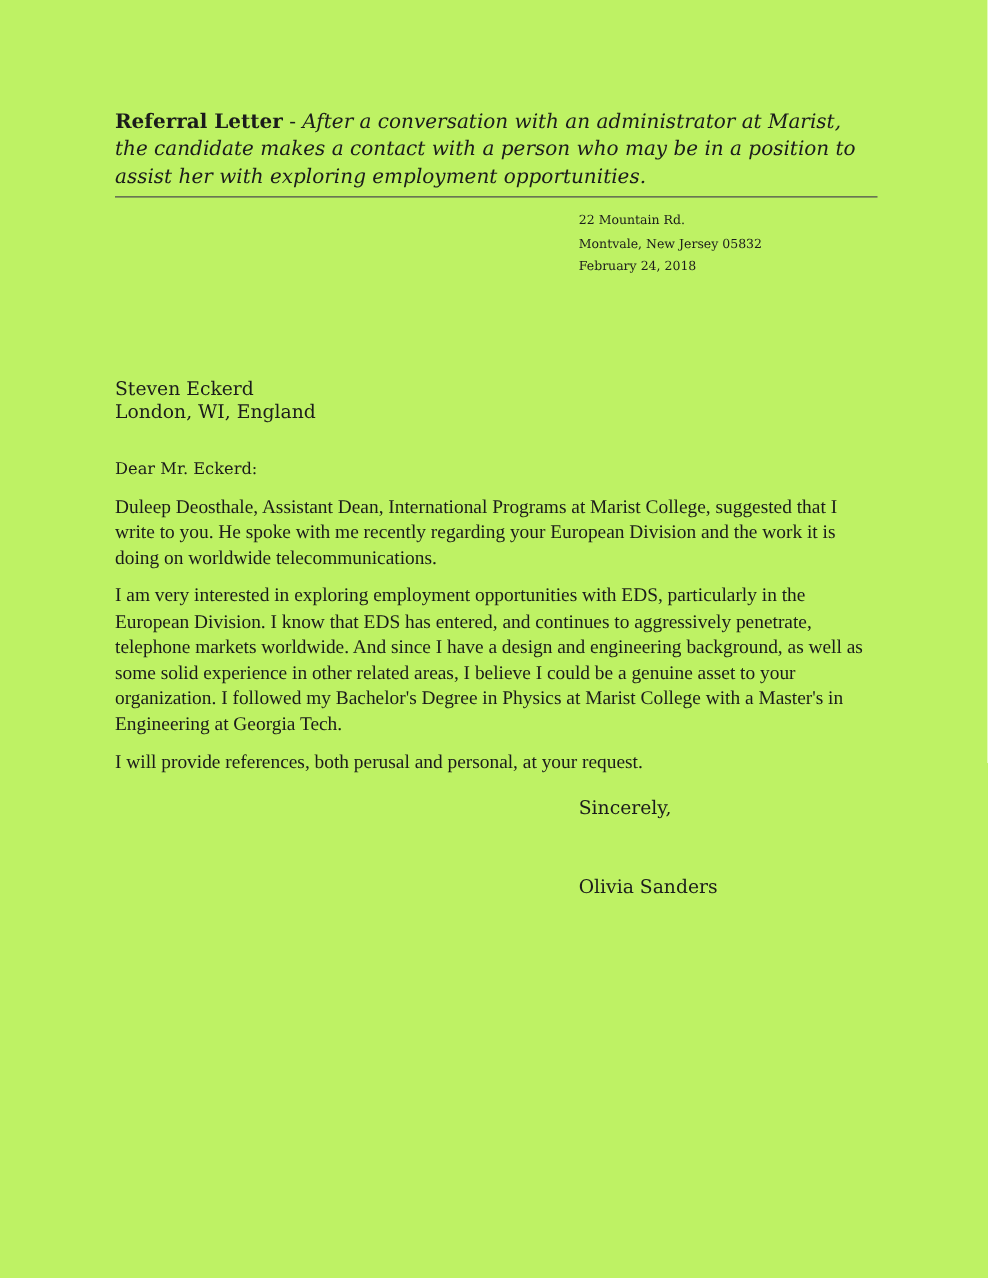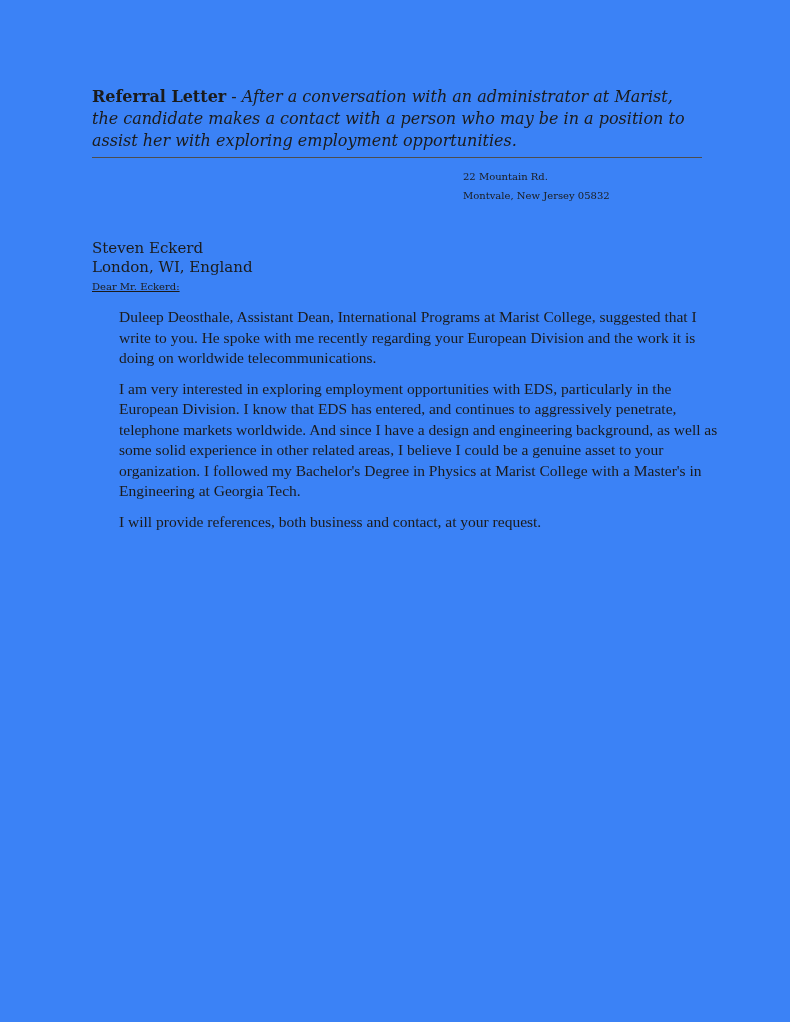--- a/index.html
+++ b/index.html
@@ -1,21 +1,21 @@
 <!DOCTYPE html>
 <html><head>
 <meta charset="utf-8">
 <style>
   * { margin: 0; padding: 0; box-sizing: border-box; }
   html, body { background: #ffffff; }
   .page {
     position: relative;
     width: 790px;
     height: 1022px;
-    background: #3b82f6;
+    background: #bef264;
     color: #1b1b1b;
     overflow: hidden;
   }
   .content {
     padding: 86px 88px 0 92px; 
   }
   
   .georgia {
     font-family: "DejaVu Serif", serif;
   }
@@ -31,36 +31,34 @@
   }
   .letter-header .title { font-weight: bold; }
   .letter-header .subtitle { font-style: italic; }
   .sender-block {
     margin-top: 10px;
     margin-left: 371px;
     font-size: 10px;
     line-height: 18.5px;
   }
   .recipient-block {
-    margin-top: 34px;
+    margin-top: 78px;
     font-size: 15px;
     line-height: 18.5px;
   }
   .salutation {
-    margin-top: 0;
-    font-size: 10px;
+    margin-top: 26px;
+    font-size: 13px;
     line-height: 21px;
-    text-decoration: underline;
   }
   .body-paragraph {
     margin-top: 10px;
     font-size: 15.5px;
     line-height: 20.5px;
     width: 612px;
-    margin-left: 27px;
   }
   .closing-block {
     margin-top: 15px;
     margin-left: 371px;
     font-size: 15px;
     line-height: 21px;
   }
   .signature-name {
     margin-top: 42px;
   }
@@ -71,28 +69,33 @@
 <div class="page">
   <div class="content">
 
     <div class="letter-header georgia">
       <span class="title">Referral Letter</span><span class="separator"> - </span><span class="subtitle">After a conversation with an administrator at Marist, the candidate makes a contact with a person who may be in a position to assist her with exploring employment opportunities.</span>
     </div>
 
     <div class="sender-block georgia">
       <div>22 Mountain Rd.</div>
       <div>Montvale, New Jersey 05832</div>
+      <div>February 24, 2018</div>
     </div>
 
     <div class="recipient-block georgia">
       <div>Steven Eckerd</div>
       <div>London, WI, England</div>
     </div>
 
     <div class="salutation georgia">Dear Mr. Eckerd:</div>
 
     <p class="body-paragraph times">Duleep Deosthale, Assistant Dean, International Programs at Marist College, suggested that I write to you. He spoke with me recently regarding your European Division and the work it is doing on worldwide telecommunications.</p>
     <p class="body-paragraph times">I am very interested in exploring employment opportunities with EDS, particularly in the European Division. I know that EDS has entered, and continues to aggressively penetrate, telephone markets worldwide. And since I have a design and engineering background, as well as some solid experience in other related areas, I believe I could be a genuine asset to your organization. I followed my Bachelor's Degree in Physics at Marist College with a Master's in Engineering at Georgia Tech.</p>
-    <p class="body-paragraph times">I will provide references, both business and contact, at your request.</p>
+    <p class="body-paragraph times">I will provide references, both perusal and personal, at your request.</p>
 
+    <div class="closing-block georgia">
+      <div>Sincerely,</div>
+      <div class="signature-name">Olivia Sanders</div>
+    </div>
 
   </div>
 </div>
 
 </body></html>

